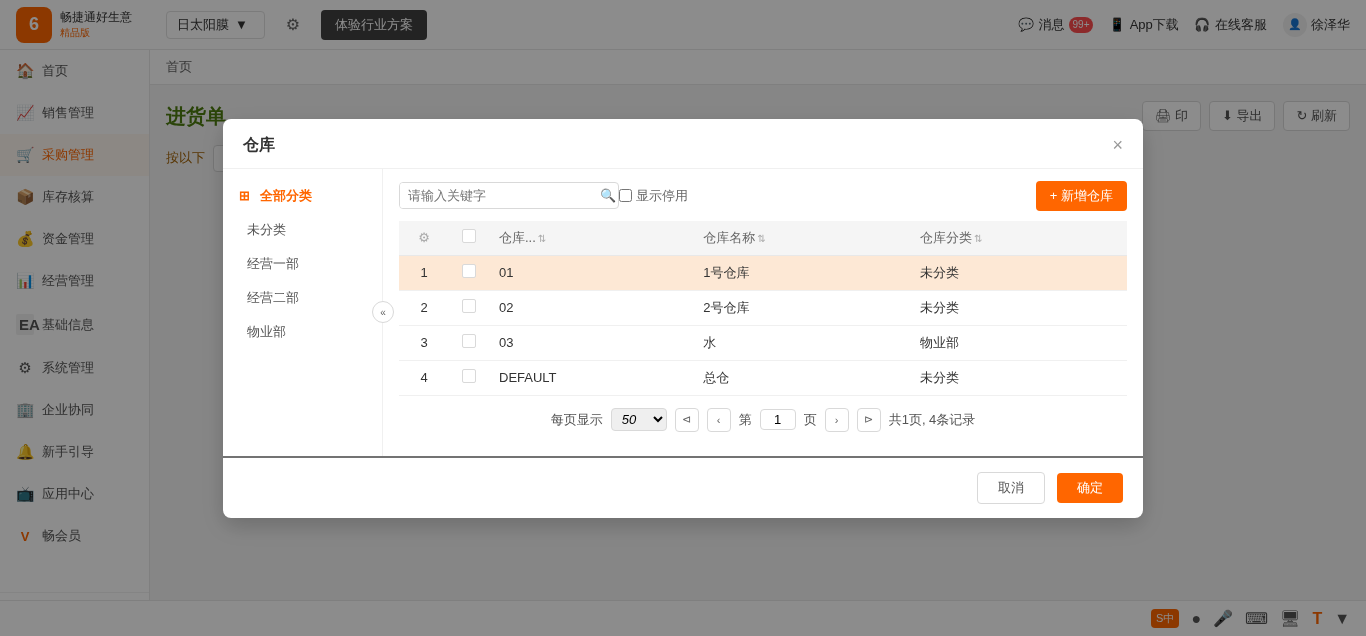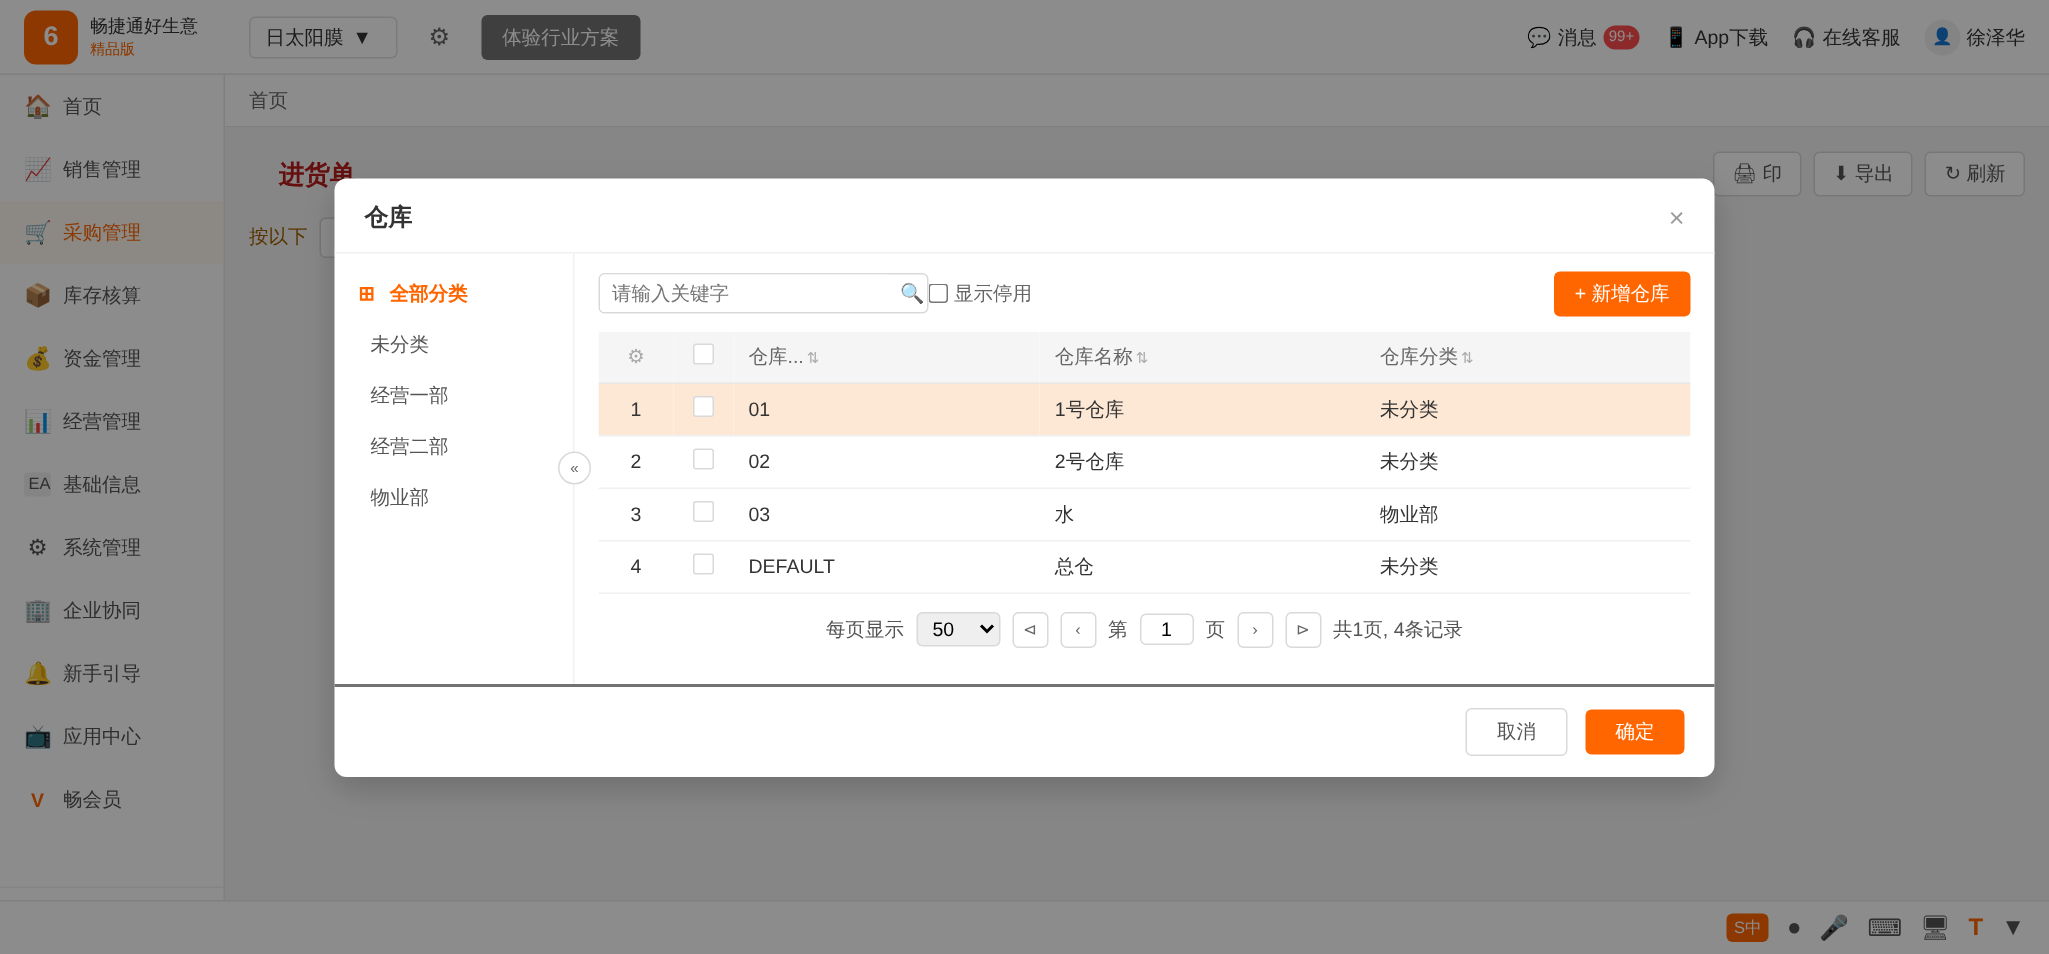--- a/index.html
+++ b/index.html
@@ -50,21 +50,21 @@
     }
     .store-selector span { margin-right: 6px; }
     .gear-btn {
       width: 32px; height: 32px;
       display: flex; align-items: center; justify-content: center;
       cursor: pointer;
       color: #666;
       font-size: 16px;
     }
     .trial-btn {
-      background: #737373;
+      background: #404040;
       color: #fff;
       border: none;
       border-radius: 4px;
       padding: 6px 14px;
       font-size: 13px;
       cursor: pointer;
     }
     .header-right {
       display: flex; align-items: center; gap: 16px;
     }
@@ -133,21 +133,21 @@
     .content-main {
       flex: 1;
       padding: 16px;
       background: #f5f5f5;
       overflow: auto;
     }
     .page-title-row {
       display: flex; align-items: center; justify-content: space-between;
       margin-bottom: 12px;
     }
-    .page-title { font-size: 17px; font-weight: 600; color: #b91c1c; margin-left: 20px; }
+    .page-title { font-size: 20px; font-weight: 600; color: #4d7c0f; }
     .toolbar-btn {
       border: 1px solid #d9d9d9;
       background: #fff;
       border-radius: 4px;
       padding: 5px 12px;
       font-size: 13px;
       cursor: pointer;
       color: #555;
     }
     .filter-row {
@@ -334,20 +334,21 @@
       gap: 8px;
       padding: 12px 0;
       font-size: 13px;
       color: #555;
     }
     .page-size-select {
       border: 1px solid #d9d9d9;
       border-radius: 4px;
       padding: 2px 6px;
       font-size: 13px;
+      font-style: italic;
     }
     .page-btn {
       width: 24px; height: 24px;
       border: 1px solid #d9d9d9;
       background: #fff;
       border-radius: 4px;
       cursor: pointer;
       display: flex; align-items: center; justify-content: center;
       font-size: 11px;
       color: #666;
@@ -475,21 +476,21 @@
     </div>
     <div class="sidebar-item">
       <span class="sidebar-icon">💰</span>
       <span>资金管理</span>
     </div>
     <div class="sidebar-item">
       <span class="sidebar-icon">📊</span>
       <span>经营管理</span>
     </div>
     <div class="sidebar-item">
-      <span class="sidebar-icon" style="font-size:11px;font-weight:400;background:#f0f0f0;padding:2px 3px;border-radius:2px;">EA</span>
+      <span class="sidebar-icon" style="font-size:15px;font-weight:700;background:#f0f0f0;padding:2px 3px;border-radius:2px;">EA</span>
       <span>基础信息</span>
     </div>
     <div class="sidebar-item">
       <span class="sidebar-icon">⚙</span>
       <span>系统管理</span>
     </div>
     <div class="sidebar-item">
       <span class="sidebar-icon">🏢</span>
       <span>企业协同</span>
     </div>

